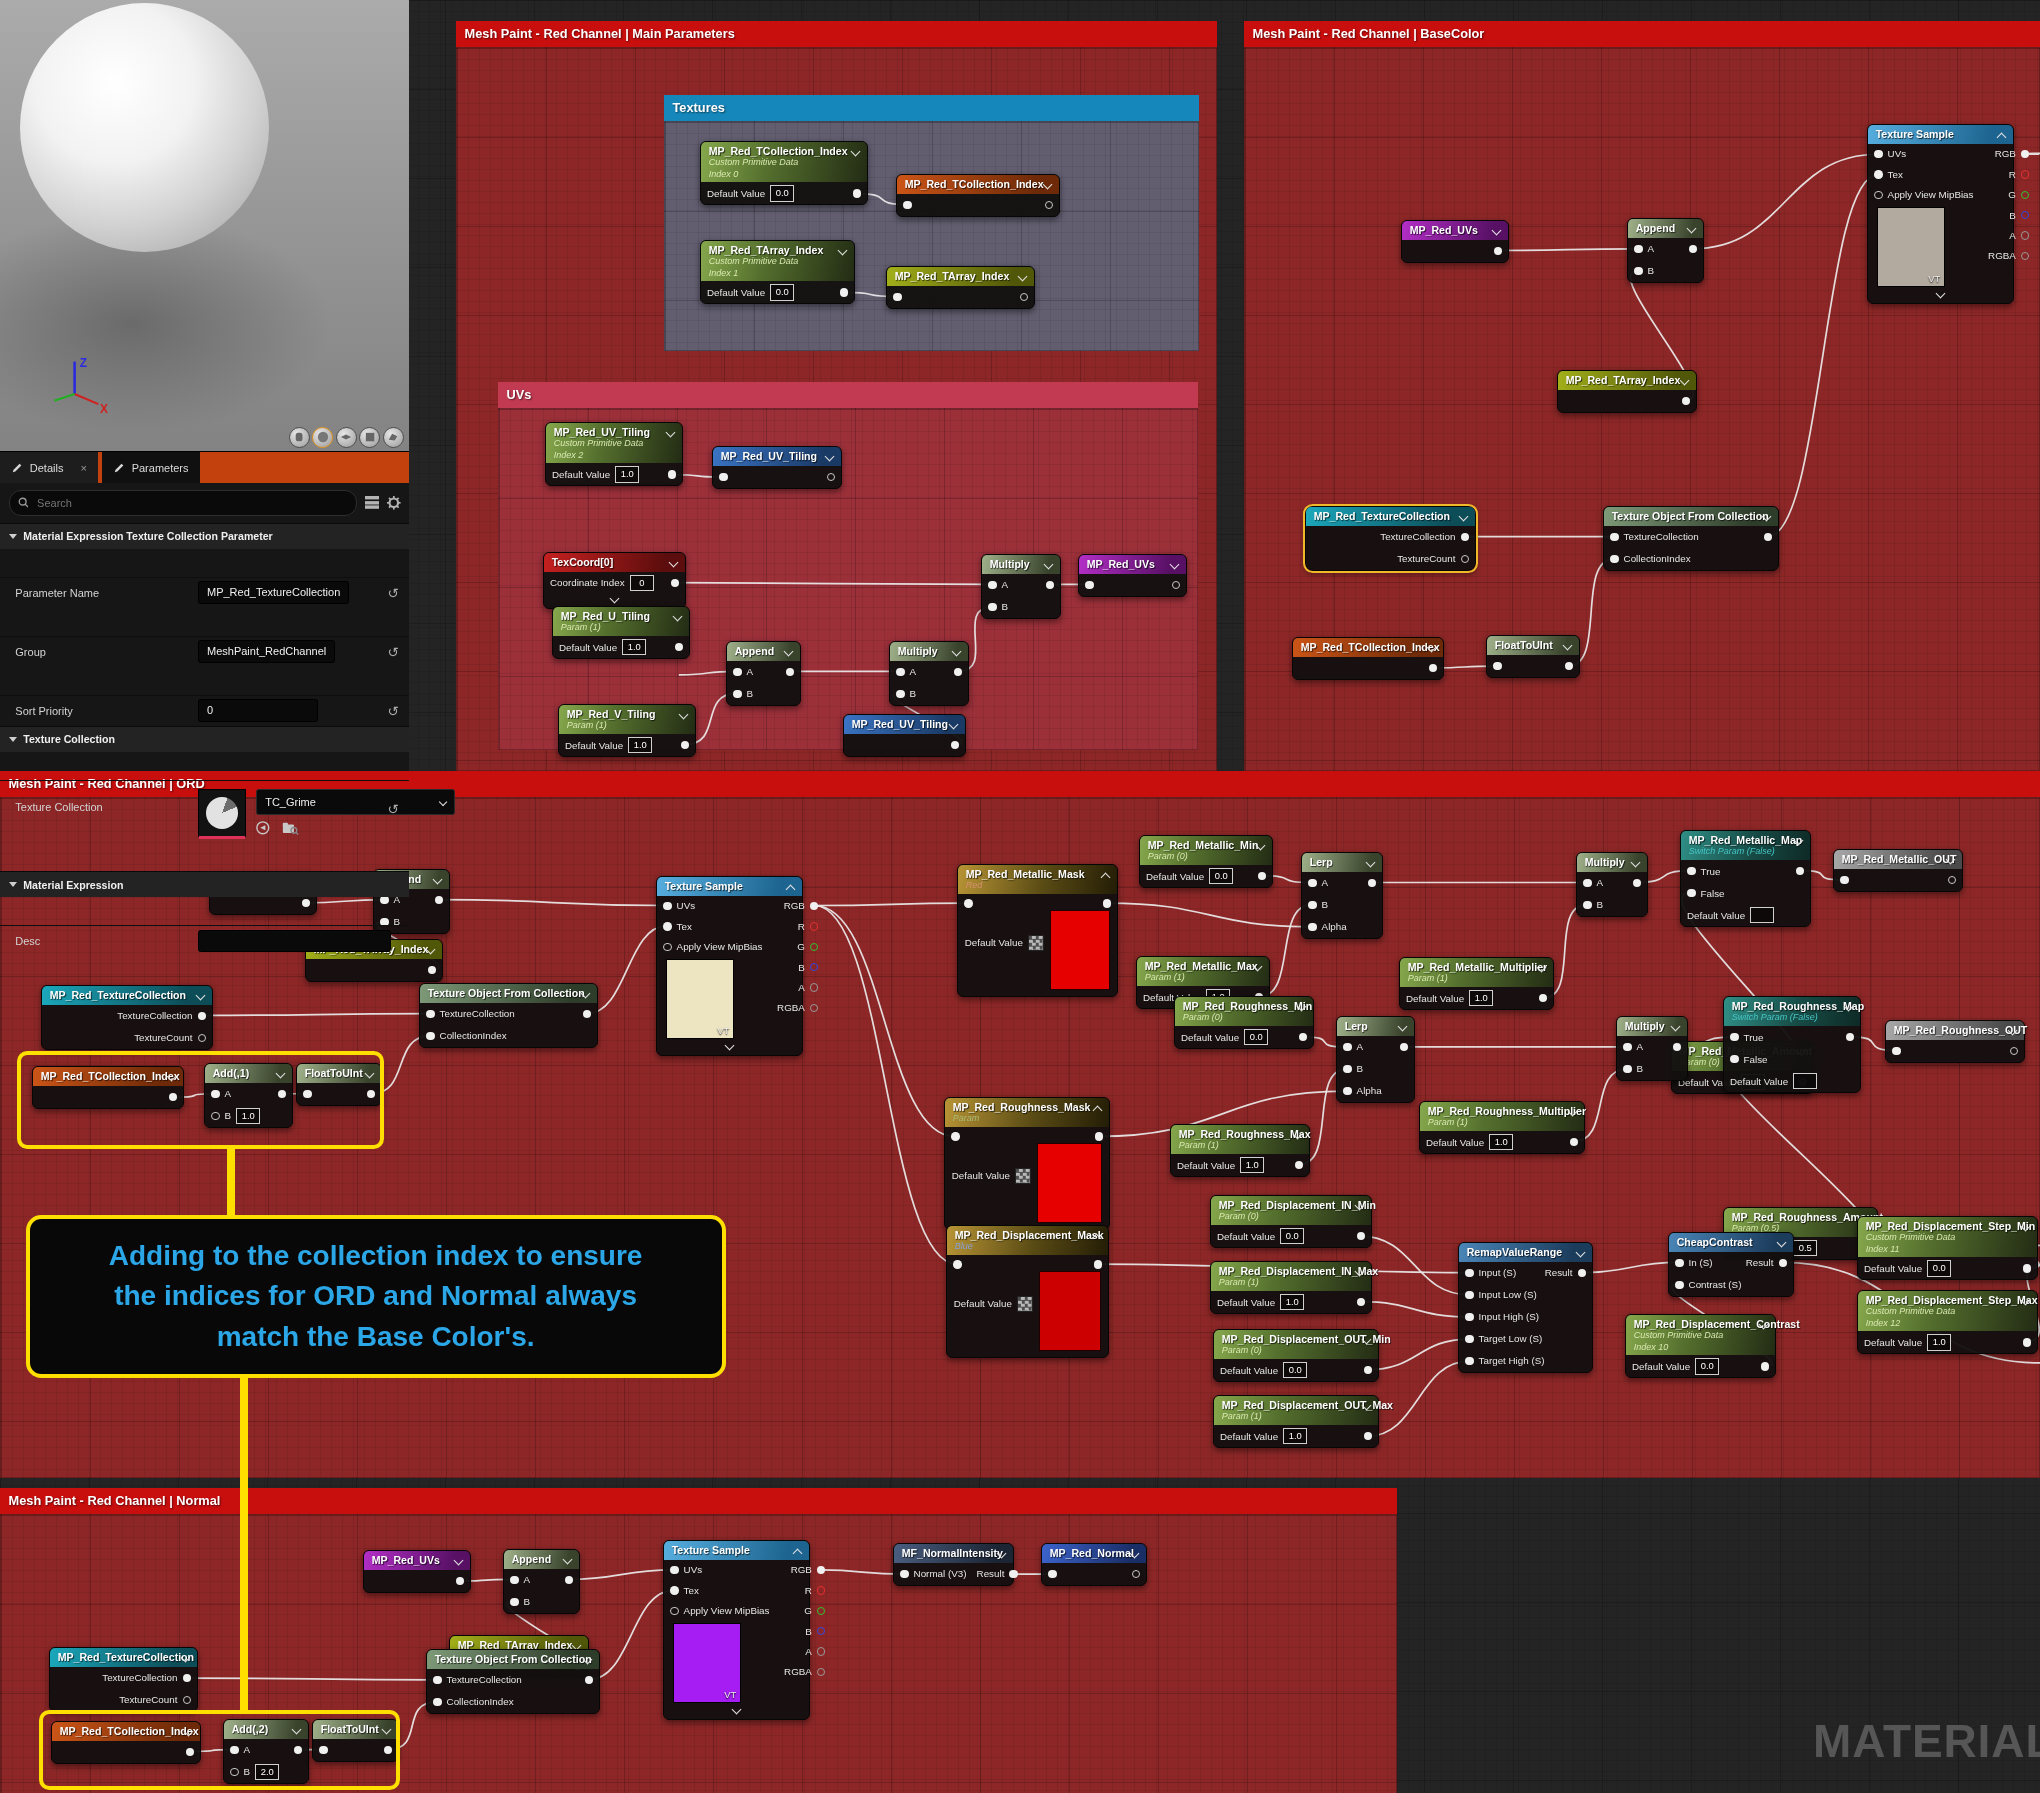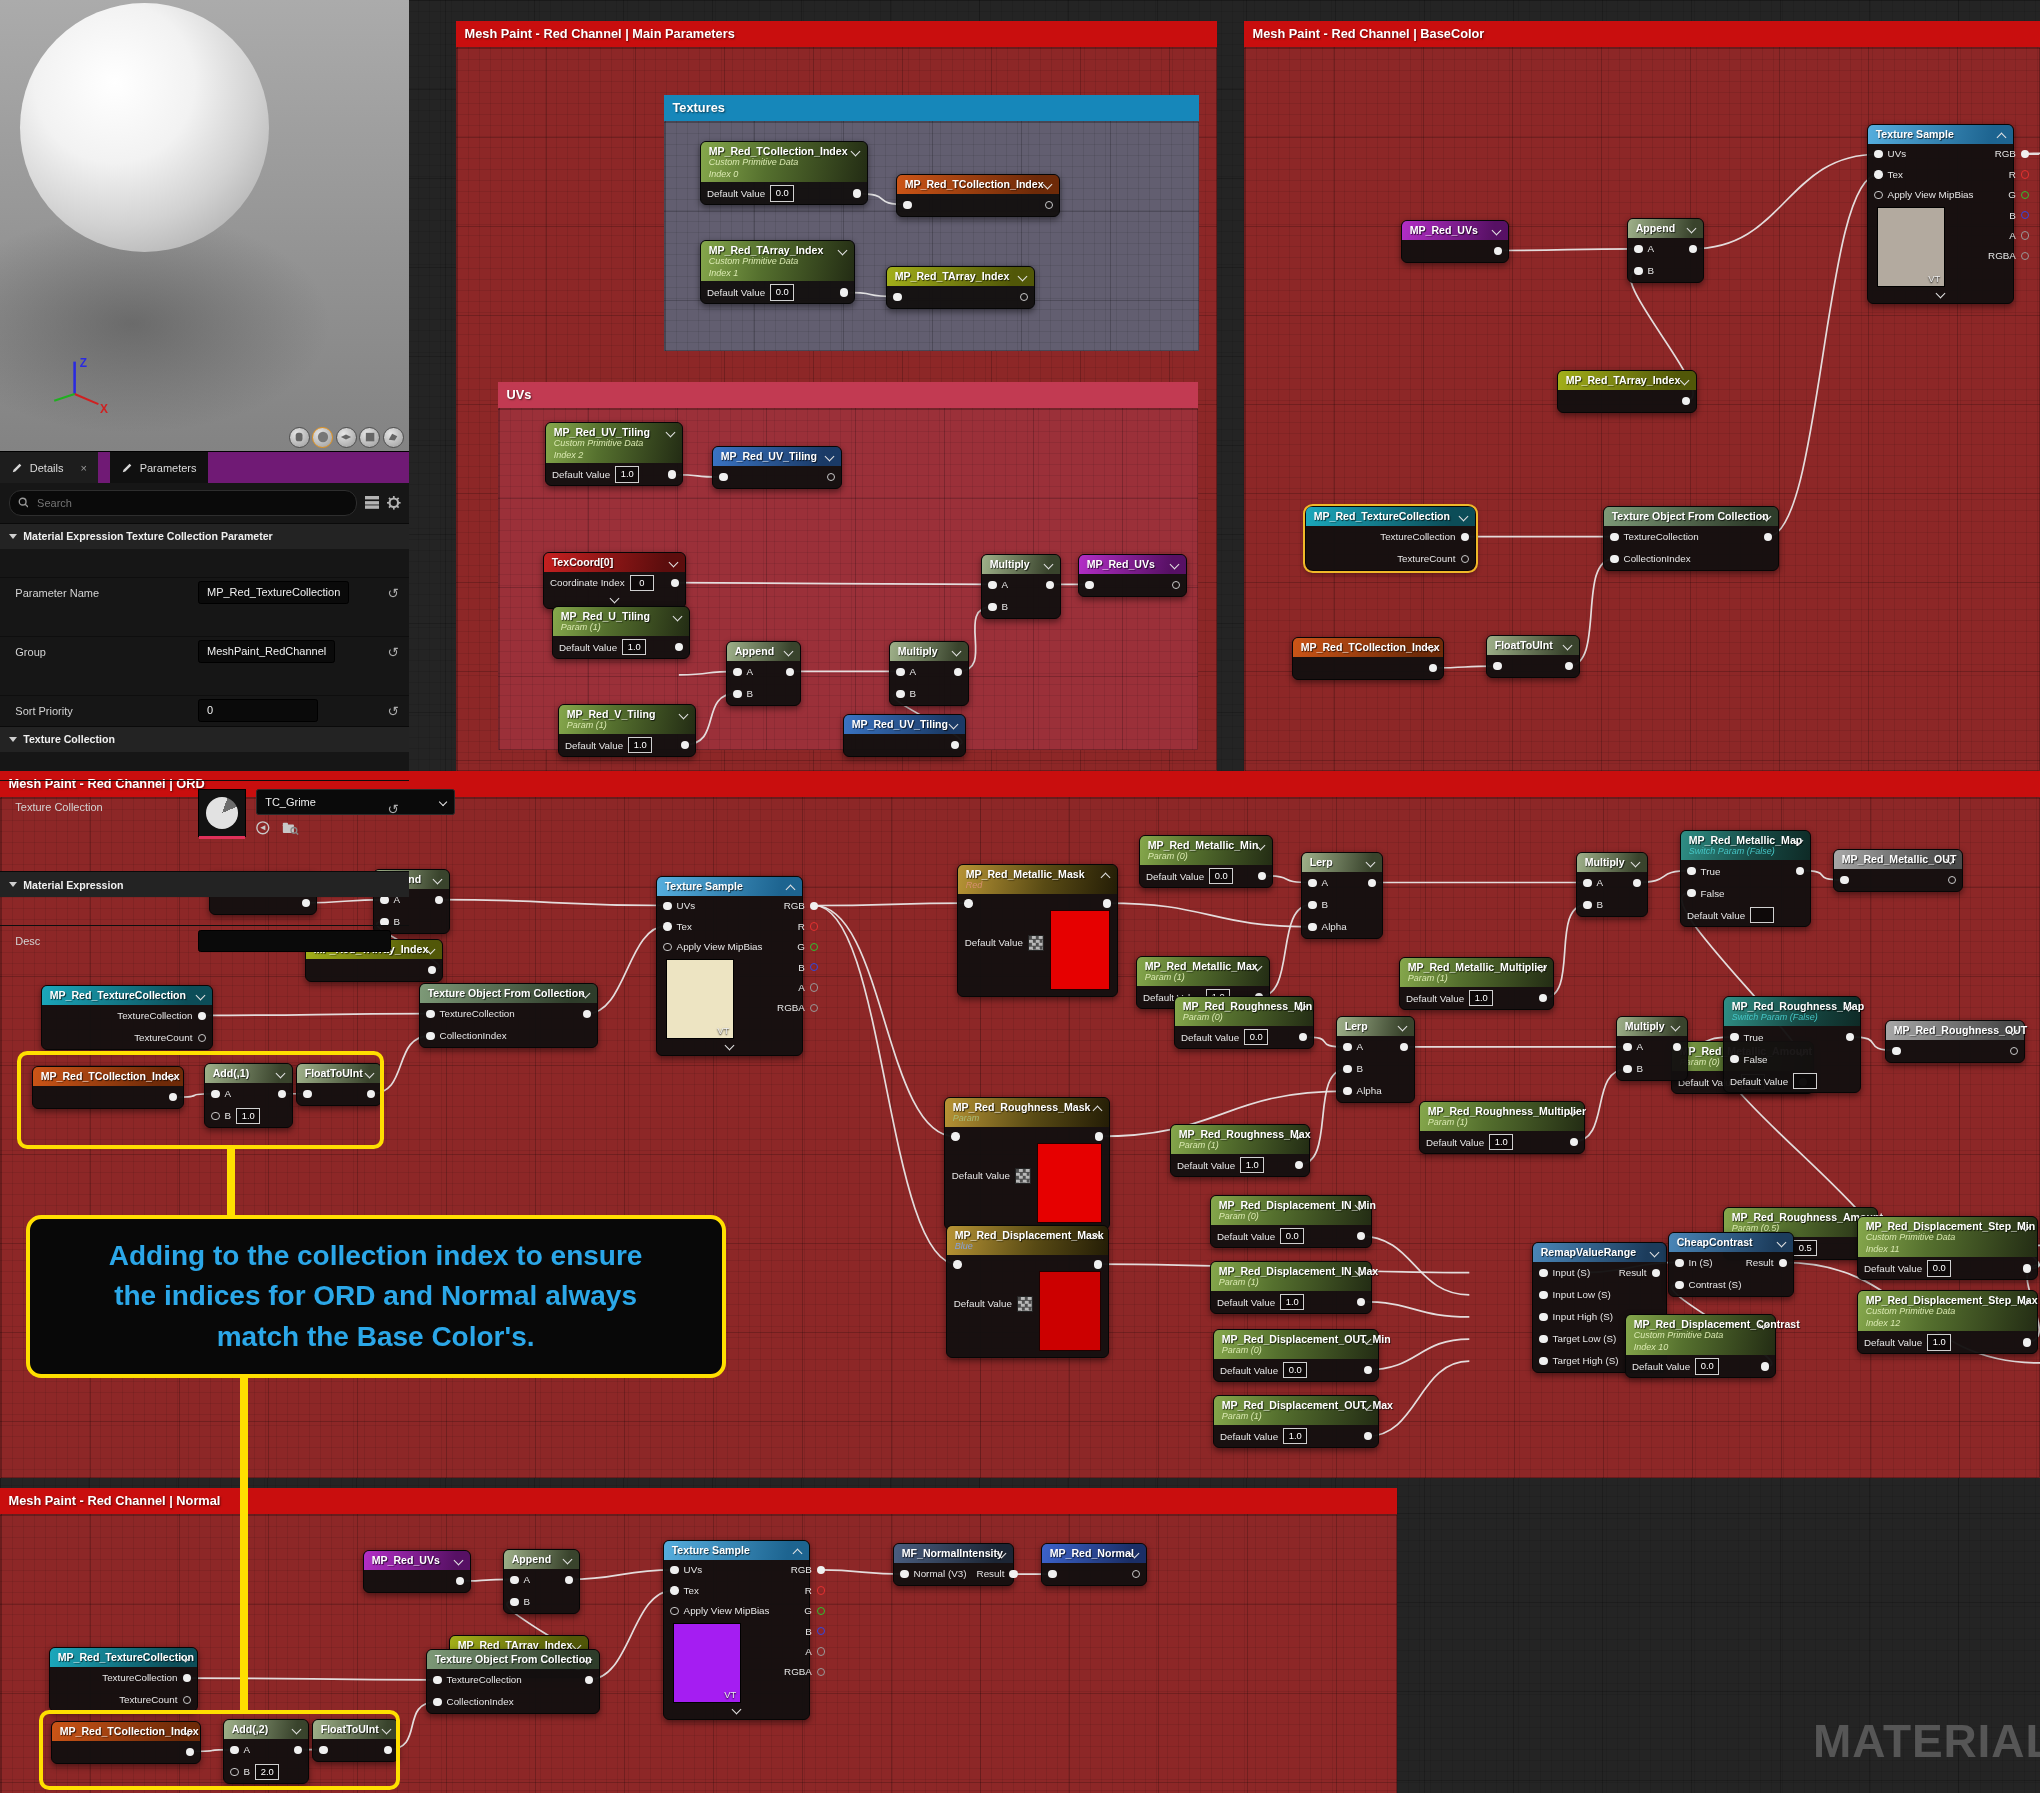--- a/index.html
+++ b/index.html
@@ -96,21 +96,21 @@
   .sphere{position:absolute;left:20.4px;top:3.4px;width:249px;height:249px;border-radius:50%;
           background:radial-gradient(circle at 38% 32%,#ffffff,#f2f2f2 35%,#d2d2d2 62%,#b0b0b0 85%,#9d9d9d);}
   .gizmo{position:absolute;left:44px;top:353px;}
   .shape-btns{position:absolute;right:5.1px;bottom:3.4px;display:flex;gap:2.6px;}
   .shape-btn{width:21px;height:21px;border-radius:50%;background:radial-gradient(circle at 35% 30%,#e6e6e6,#9a9a9a);
              border:0.9px solid #4e4e4e;display:flex;align-items:center;justify-content:center;box-sizing:border-box;}
   .shape-btn.active{border:1.7px solid #e8951d;}
   
   #details{position:absolute;left:0;top:451px;width:409px;height:319px;z-index:30;background:#161616;
            border-top:0.9px solid #000;color:#cfcfcf;font-size:11px;}
-  .tabs{display:flex;height:31px;background:#701a75;align-items:stretch;gap:12px;}
+  .tabs{display:flex;height:31px;background:#c2410c;align-items:stretch;gap:4px;}
   .tab{display:flex;align-items:center;gap:6.8px;padding:0 11px;background:#101010;color:#dcdcdc;}
   .tab.active{background:#1d1d1d;}
   .tab .close{color:#9a9a9a;margin-left:10.2px;font-size:11px;}
   .searchrow{display:flex;align-items:center;gap:7.7px;padding:6.8px 8.5px;}
   .searchbox{flex:1;display:flex;align-items:center;gap:6.8px;background:#0a0a0a;border:0.9px solid #2e2e2e;
              border-radius:12px;height:24px;padding:0 8.5px;color:#787878;}
   .searchbox input{background:transparent;border:none;outline:none;color:#ddd;font-size:11px;width:100%;}
   .cat{display:flex;align-items:center;gap:6.8px;background:#232323;height:25px;padding:0 8.5px;font-weight:bold;
        color:#f0f0f0;border-top:0.9px solid #0a0a0a;font-size:10.6px;}
   .tri{width:0;height:0;border-left:4.3px solid transparent;border-right:4.3px solid transparent;
@@ -1198,21 +1198,21 @@
         </div>
         <div class="nbody">
           <div class="nrow">
             <span class="nlbl">Default Value</span>
             <span class="vbox">1.0</span>
             <span class="sp"></span>
             <span class="pin pf"></span>
           </div>
         </div>
       </div>
-      <div class="node" style="left: 1532px; top: 1242px; width: 133px;">
+      <div class="node" style="left: 1458px; top: 1242px; width: 133px;">
         <div class="nhead h-remap">
           <div class="ntitle">RemapValueRange</div>
           <span class="chev hchev"></span>
         </div>
         <div class="nbody">
           <div class="nrow">
             <span class="pin pf"></span>
             <span class="nlbl">Input (S)</span>
             <span class="sp"></span>
             <span class="nrlbl">Result</span>

